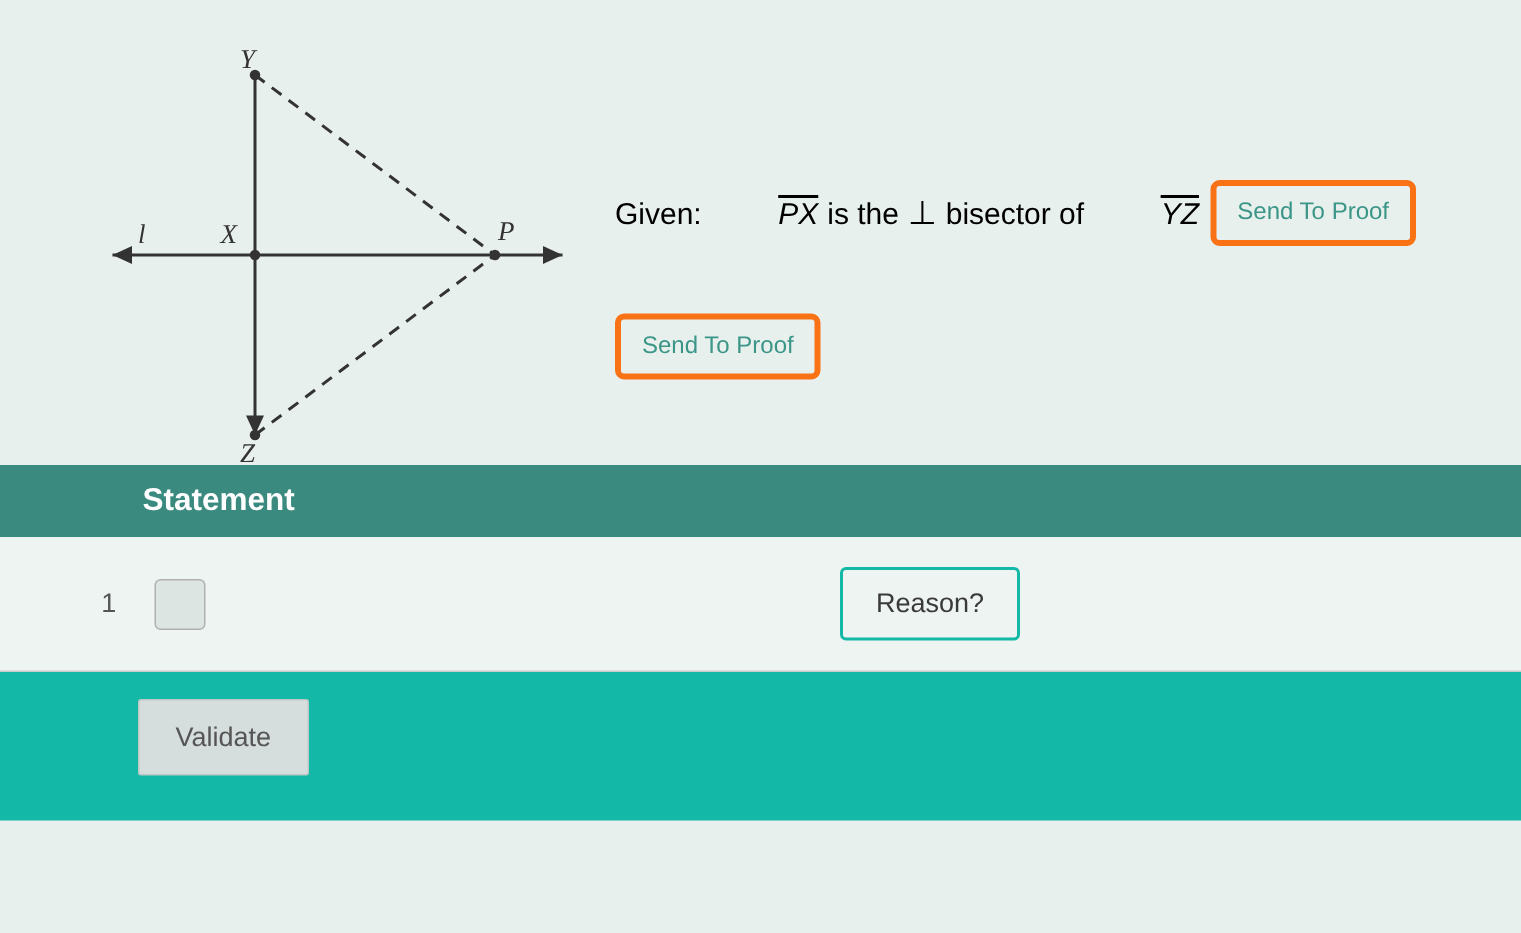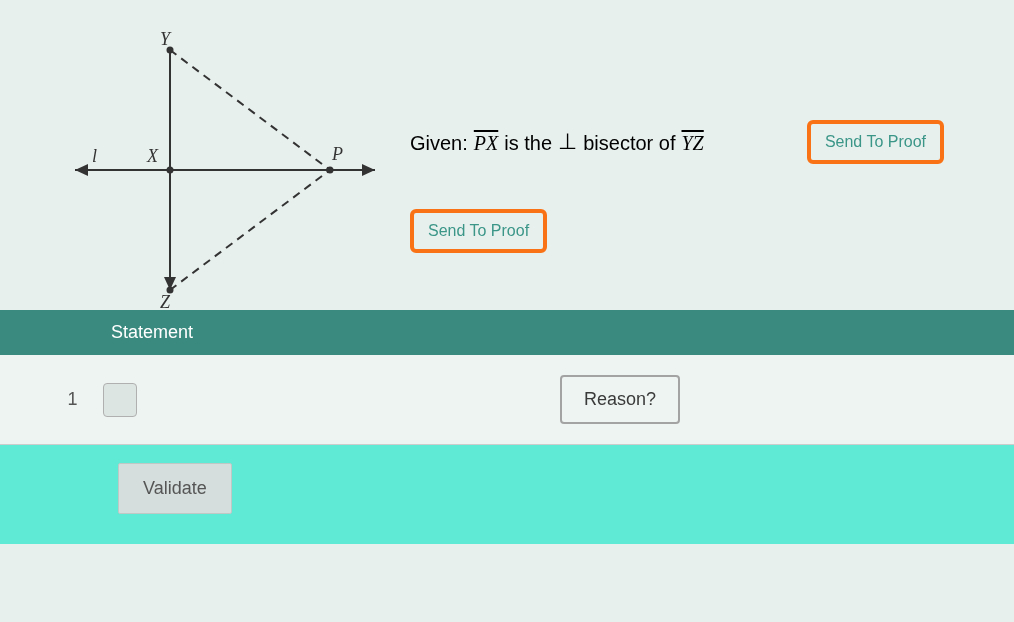--- a/index.html
+++ b/index.html
@@ -44,21 +44,22 @@
     .problem-text {
       font-size: 20px;
       color: #000000;
       display: flex;
       align-items: flex-end;
       gap: 6px;
     }
     .overline {
       text-decoration: overline;
       font-style: italic;
-      font-family: Liberation Serif, serif;
+      font-family: Liberation Sans, sans-serif;
+      margin-left: 45px;
     }
     .perp {
       font-size: 22px;
       font-family: 'Times New Roman', serif;
     }
     .math-var {
       font-style: italic;
       font-family: 'Times New Roman', serif;
     }
     .label-word {
@@ -71,22 +72,23 @@
       padding: 9px 14px;
       font-size: 16px;
       border-radius: 6px;
       cursor: pointer;
       font-family: inherit;
     }
     .table-header {
       background: #3b8a7f;
       color: #fff;
       display: flex;
-      padding: 12px 16px;
-      font-size: 18px;
+      padding: 12px 0;
+      font-size: 21px;
+      font-weight: bold;
     }
     .th-statement {
       width: 520px;
       padding-left: 95px;
     }
     .th-reason {
       flex: 1;
       padding-left: 40px;
     }
     .table-row {
@@ -115,32 +117,32 @@
       border: 1px solid #b0b0b0;
       background: #dde5e3;
       border-radius: 4px;
       margin-left: 8px;
     }
     .reason-area {
       flex: 1;
       padding-left: 40px;
     }
     .reason-btn {
-      border: 2px solid #a3a3a3;
+      border: 2px solid #14b8a6;
       background: #edf4f2;
       color: #3a3a3a;
       padding: 12px 22px;
       font-size: 18px;
       border-radius: 4px;
       cursor: pointer;
       font-family: inherit;
     }
     .validate-row {
-      background: #5eead4;
-      padding: 18px 0 30px 118px;
+      background: #14b8a6;
+      padding: 18px 0 30px 92px;
     }
     .validate-btn {
       background: #d5dedc;
       border: 1px solid #c0c8c6;
       color: #555;
       padding: 14px 24px;
       font-size: 18px;
       cursor: pointer;
       font-family: inherit;
       border-radius: 2px;

